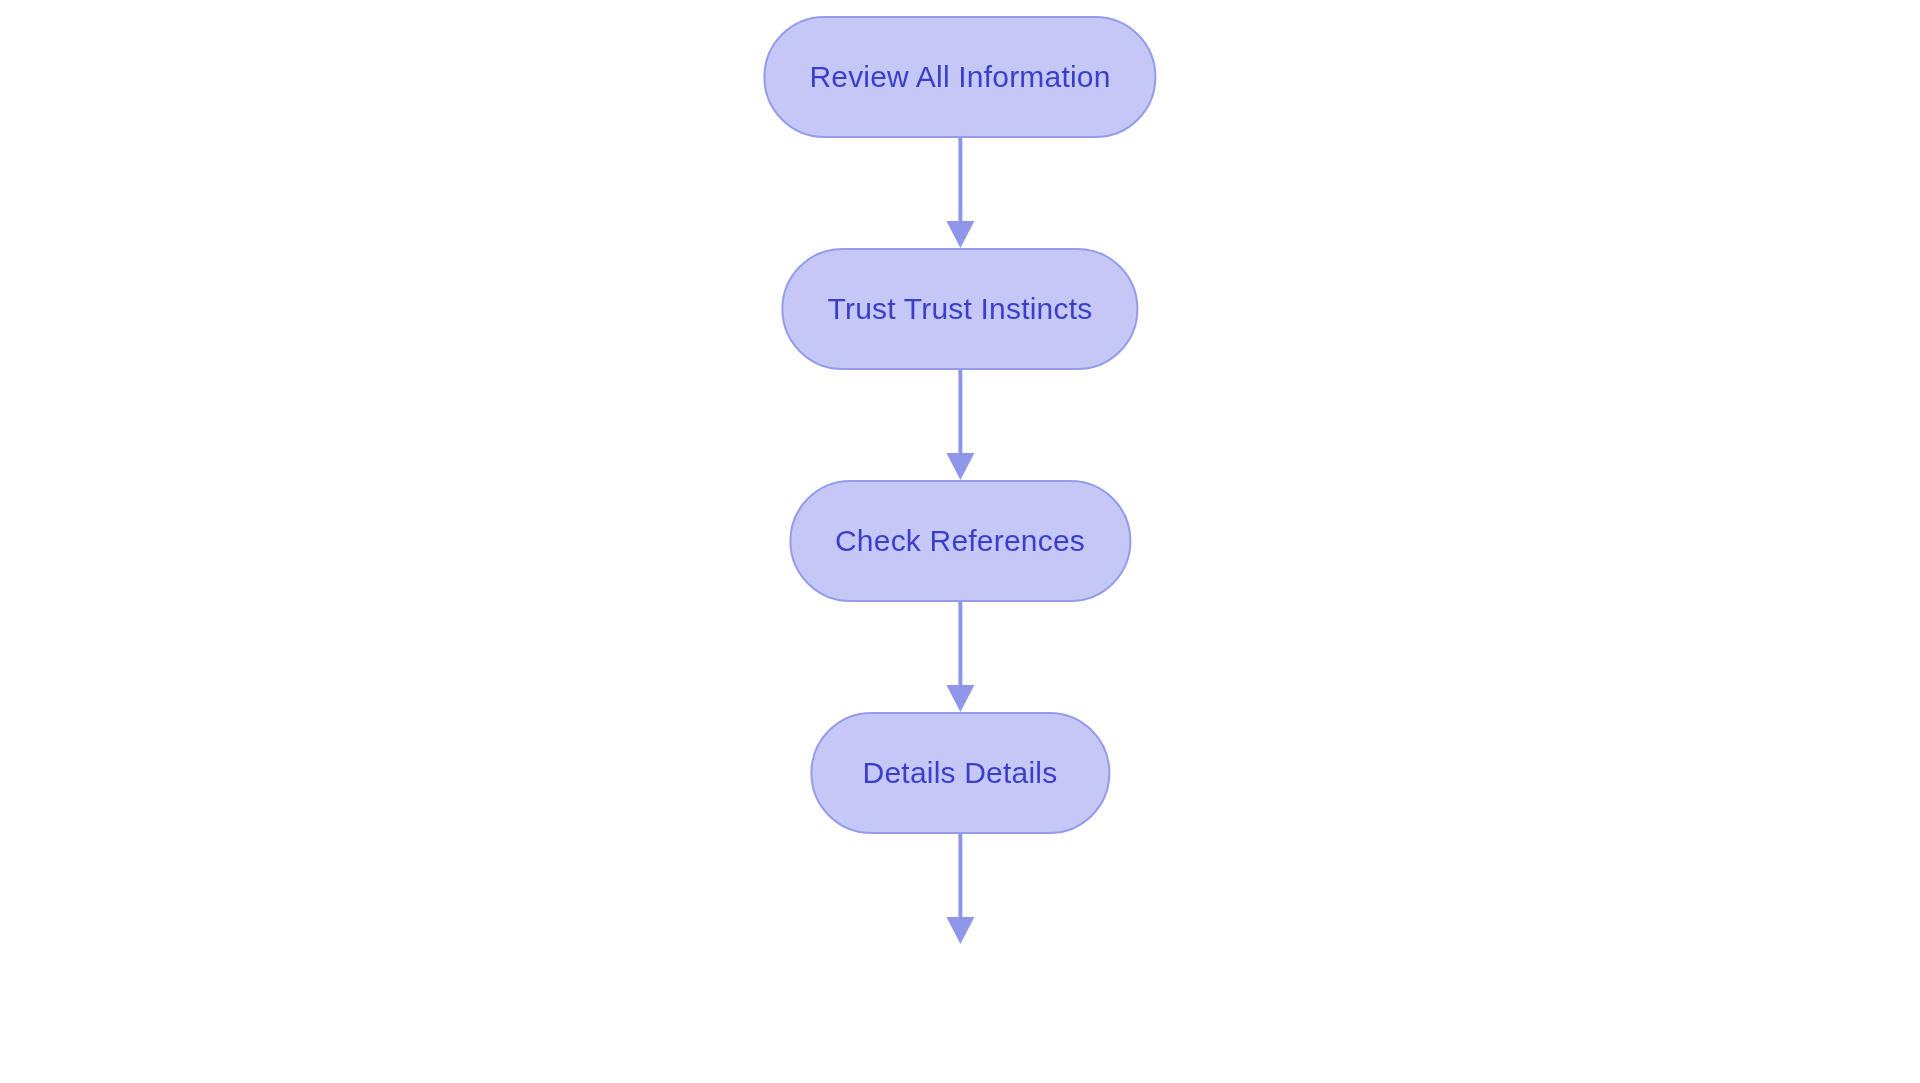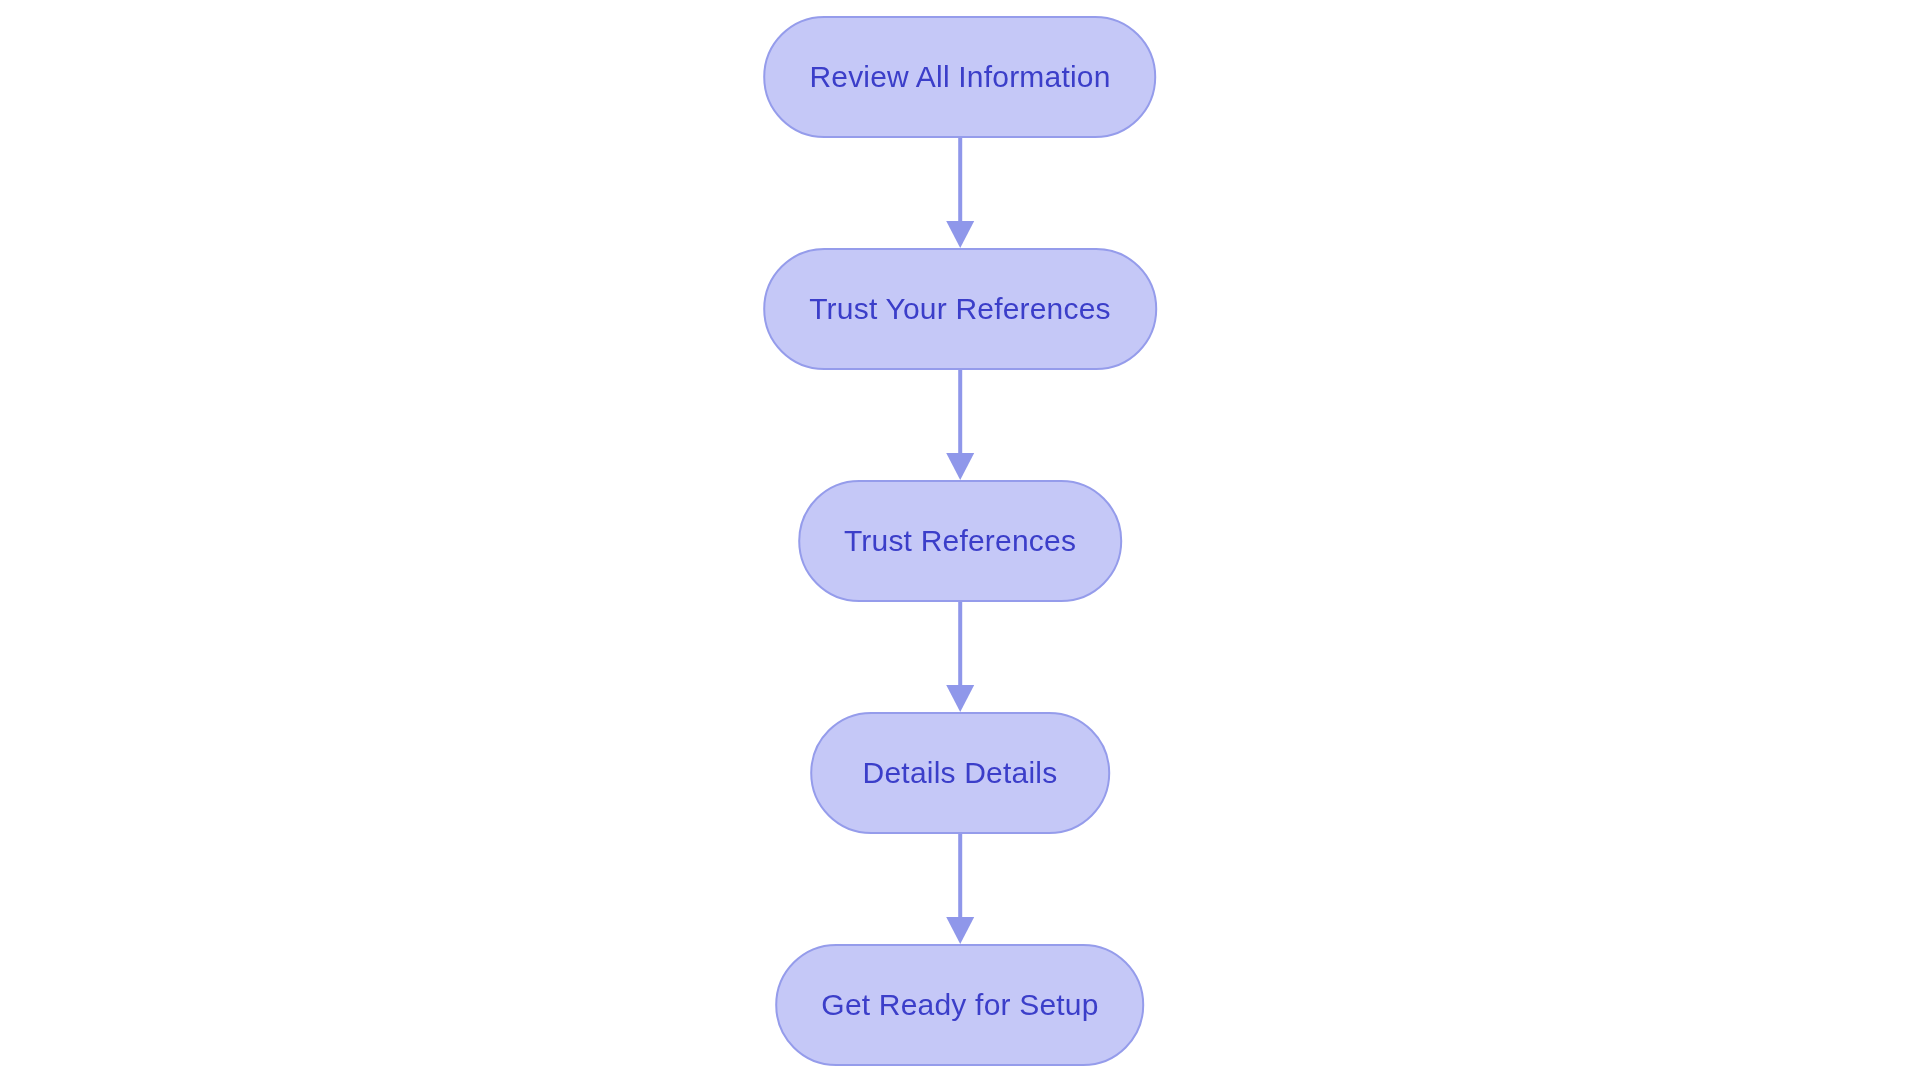--- a/index.html
+++ b/index.html
@@ -67,37 +67,36 @@
 <div class="canvas">
   <div class="flow">
 
     <div class="flow-node">Review All Information</div>
 
     <div class="connector">
       <div class="line"></div>
       <div class="head"></div>
     </div>
 
-    <div class="flow-node">Trust Your References</div>
+    <div class="flow-node">Trust Trust Instincts</div>
 
     <div class="connector">
       <div class="line"></div>
       <div class="head"></div>
     </div>
 
-    <div class="flow-node">Trust References</div>
+    <div class="flow-node">Check References</div>
 
     <div class="connector">
       <div class="line"></div>
       <div class="head"></div>
     </div>
 
     <div class="flow-node">Details Details</div>
 
     <div class="connector">
       <div class="line"></div>
       <div class="head"></div>
     </div>
 
-    <div class="flow-node">Get Ready for Setup</div>
 
   </div>
 </div>
 
 </body></html>

